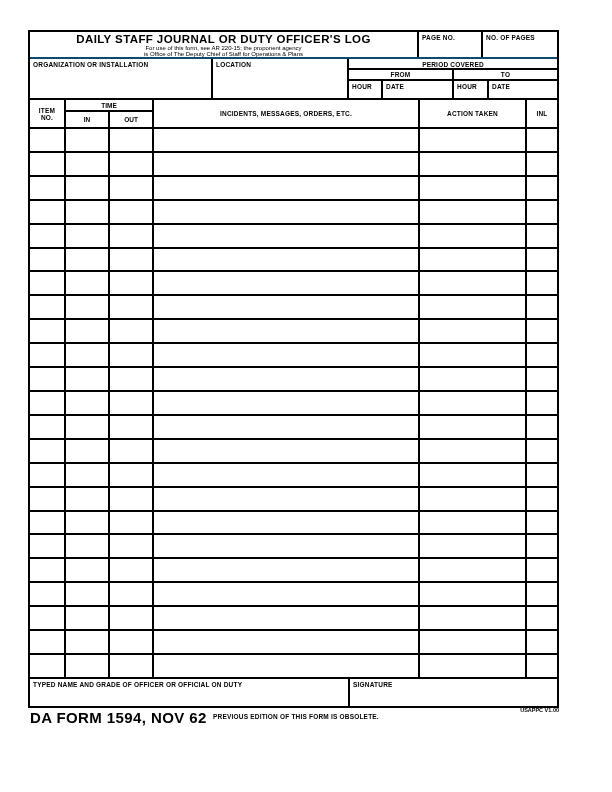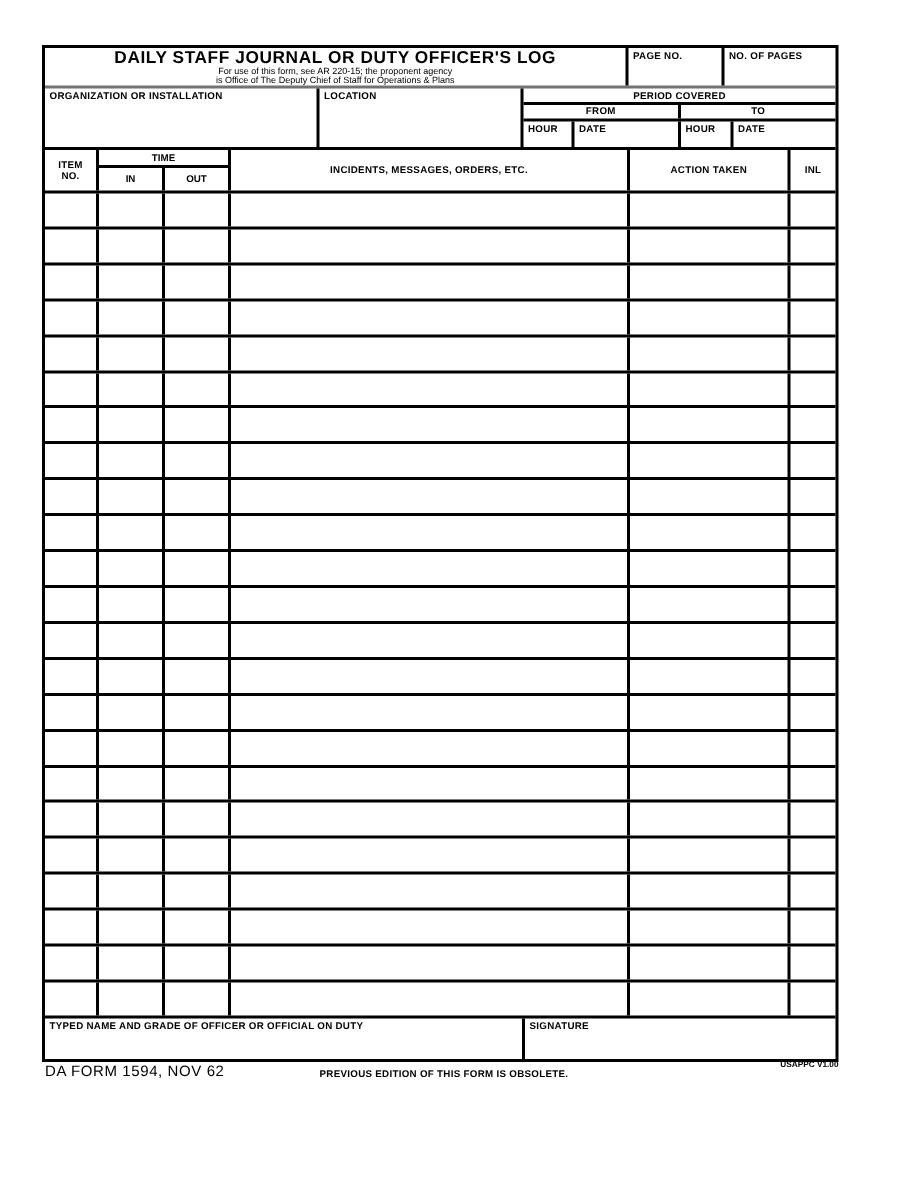--- a/index.html
+++ b/index.html
@@ -4,21 +4,21 @@
 <style>
   * { box-sizing: border-box; margin: 0; padding: 0; }
   html, body { width: 612px; height: 792px; background: #ffffff; }
   body { font-family: "Liberation Sans", sans-serif; color: #000; }
   .page { position: relative; width: 612px; height: 792px; background: #fff; overflow: hidden; }
 
   .form { position: absolute; left: 28px; top: 30px; width: 531px; height: 678px;
           border: 2.5px solid #000; display: flex; flex-direction: column; background: #fff; }
 
   
-  .title-band { height: 27px; display: flex; border-bottom: 2px solid #737373; }
+  .title-band { height: 27px; display: flex; border-bottom: 2px solid #0c4a6e; }
   .title-cell { flex: 1; display: flex; flex-direction: column; justify-content: center; text-align: center; padding-top: 1px; }
   .form-title { font-size: 11.5px; font-weight: bold; letter-spacing: 0.4px; line-height: 12px; }
   .form-subtitle { font-size: 6px; line-height: 6.5px; }
   .pageno-cell { width: 64px; border-left: 2px solid #000; }
   .pages-cell { width: 76px; border-left: 2px solid #000; }
   .box-label { display: block; font-size: 6.5px; font-weight: bold; padding: 2px 0 0 3px; letter-spacing: 0.2px; }
 
   
   .info-band { height: 41px; display: flex; border-bottom: 2px solid #000; }
   .org-cell { width: 181px; }
@@ -63,21 +63,21 @@
   .col-incidents { flex: 1; }
   .col-action { width: 107px; }
   .col-inl { width: 30px; border-right: none; }
 
   
   .sig-band { height: 29px; display: flex; border-top: 2px solid #000; }
   .typed-cell { width: 320px; border-right: 2px solid #000; }
   .sig-cell { flex: 1; }
 
   
-  .footer-form-number { position: absolute; left: 30px; top: 709px; font-size: 10px; font-weight: normal; letter-spacing: 0.4px; }
+  .footer-form-number { position: absolute; left: 30px; top: 709px; font-size: 15px; font-weight: bold; letter-spacing: 0.4px; }
   .footer-obsolete { position: absolute; left: 213px; top: 713px; font-size: 6.5px; font-weight: bold; letter-spacing: 0.2px; }
   .footer-version { position: absolute; top: 707px; left: 0; width: 559px; text-align: right; font-size: 5.5px; font-weight: bold; }
 </style>
 </head>
 <body>
 
 <div class="page">
   <div class="form">
 
     <div class="title-band">

